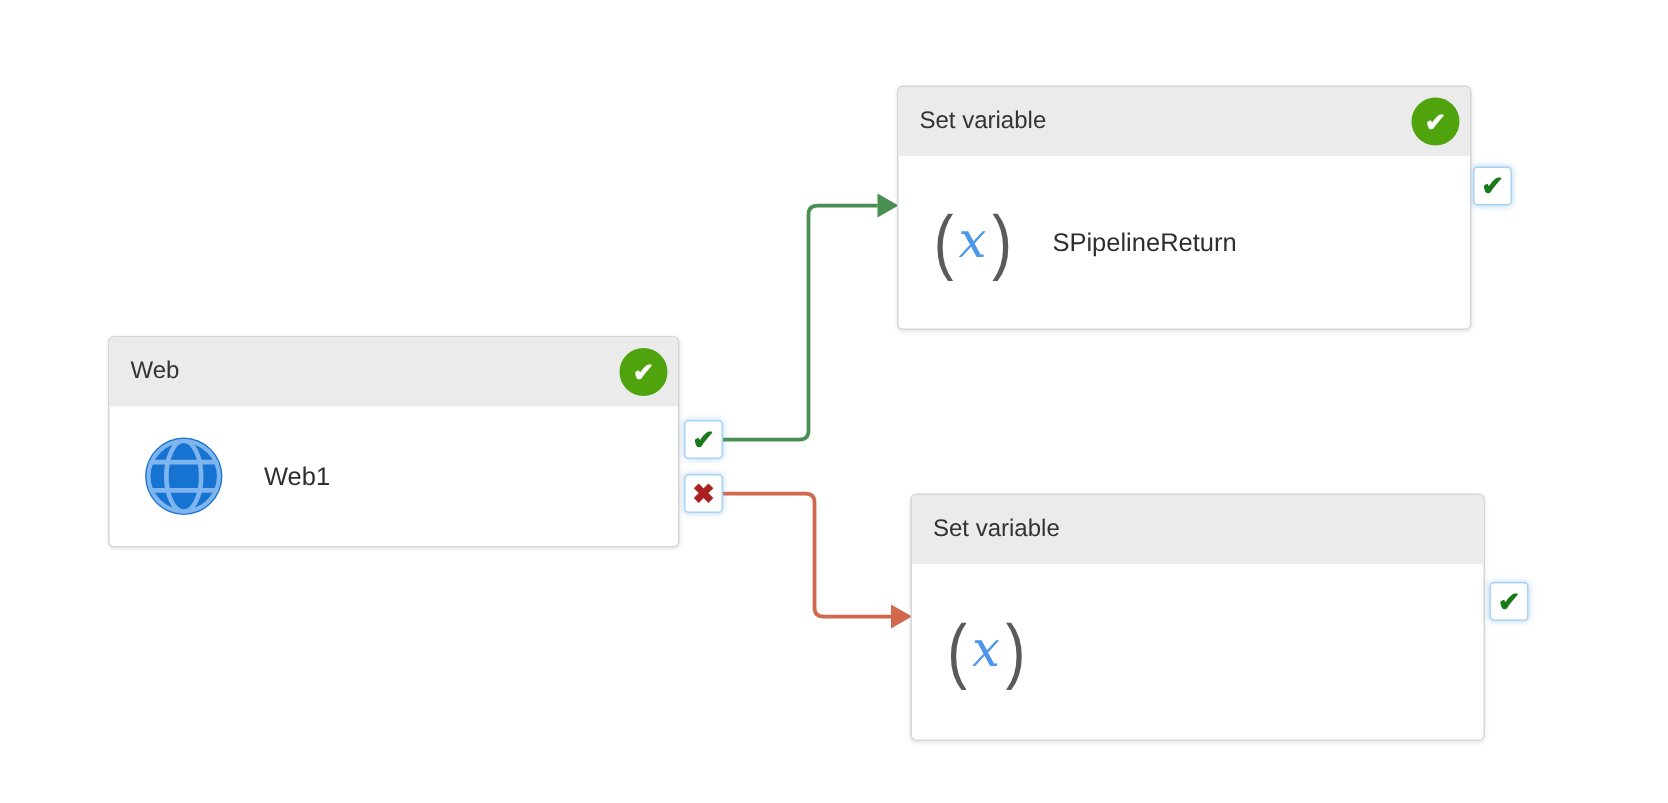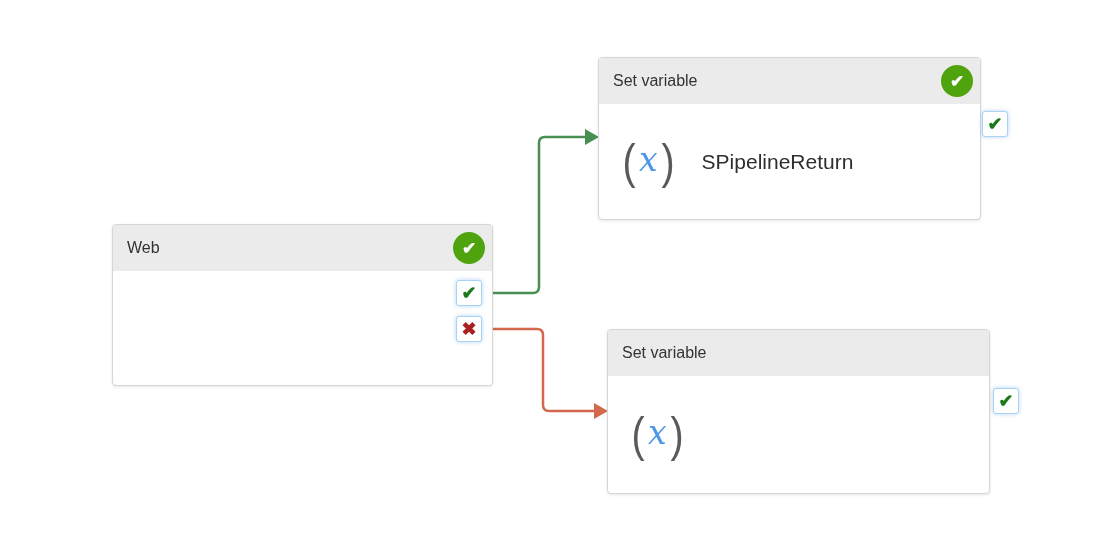--- a/index.html
+++ b/index.html
@@ -24,20 +24,21 @@
 
   .node {
     position: absolute;
     background: #ffffff;
     border: 1px solid #d6d6d6;
     border-radius: 4px;
     box-shadow: 0 1px 3px rgba(0,0,0,0.10);
     display: flex;
     flex-direction: column;
     cursor: pointer;
+    justify-content: flex-end;
   }
   .node-header {
     height: 46px;
     background: #ebebeb;
     border-radius: 3px 3px 0 0;
     display: flex;
     align-items: center;
     padding: 0 7px 0 14px;
   }
   .node-type {
@@ -58,21 +59,21 @@
     justify-content: center;
     flex: 0 0 auto;
   }
   .node-body {
     flex: 1;
     display: flex;
     align-items: center;
     padding-left: 22px;
   }
   .node-name {
-    font-size: 21px;
+    font-size: 17px;
     color: #2e2e2e;
     margin-left: 26px;
     white-space: nowrap;
   }
 
   
   .var-icon {
     display: flex;
     align-items: center;
     line-height: 1;
@@ -117,24 +118,41 @@
 
 <div class="canvas">
 
   <svg class="edges-layer" viewBox="0 0 1112 535">
     <path d="M 482 293 H 533 Q 539 293 539 287 V 143 Q 539 137 545 137 H 585" fill="none" stroke-width="2.5" stroke="#4A8F52"></path>
     <polygon points="585,129 599,137 585,145" fill="#4A8F52"></polygon>
     <path d="M 482 329 H 537 Q 543 329 543 335 V 405 Q 543 411 549 411 H 594" fill="none" stroke-width="2.5" stroke="#D2694C"></path>
     <polygon points="594,403 608,411 594,419" fill="#D2694C"></polygon>
   </svg>
 
-  <div class="node" style="left:72px; top:224px; width:381px; height:162px;margin-left:40px;">
+  <div class="node" style="left:72px; top:224px; width:381px; height:141px;">
     <div class="node-header">
       <span class="node-type">Web</span>
       <span class="status-badge">✔</span>
+    </div>
+    <div class="node-body">
+      <svg width="55" height="55" viewBox="0 0 64 64">
+        <defs>
+            <clipPath id="globeClip">
+              <circle cx="32" cy="32" r="29"></circle>
+            </clipPath>
+          </defs>
+        <circle cx="32" cy="32" r="30" fill="#1673D2"></circle>
+        <g clip-path="url(#globeClip)" stroke="#7FB5EF" stroke-width="3.6" fill="none">
+          <circle cx="32" cy="32" r="27.5"></circle>
+          <ellipse cx="32" cy="32" rx="13.5" ry="27.5"></ellipse>
+          <line x1="2" y1="21" x2="62" y2="21"></line>
+          <line x1="2" y1="43" x2="62" y2="43"></line>
+        </g>
+      </svg>
+      <span class="node-name">Web1</span>
     </div>
   </div>
 
   <div class="node" style="left:598px; top:57px; width:383px; height:163px;">
     <div class="node-header">
       <span class="node-type">Set variable</span>
       <span class="status-badge">✔</span>
     </div>
     <div class="node-body">
       <span class="var-icon">

